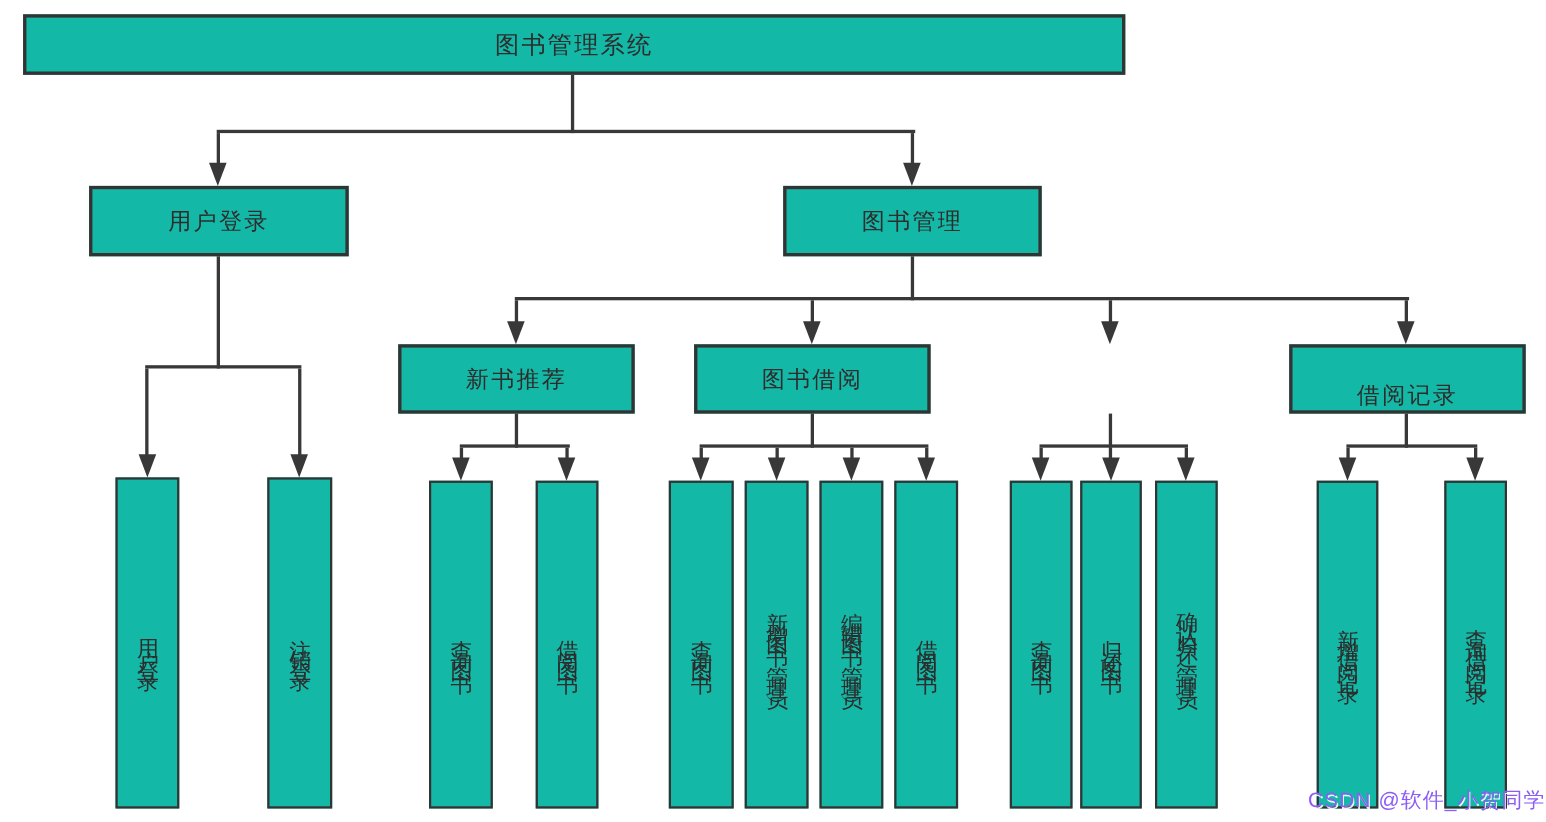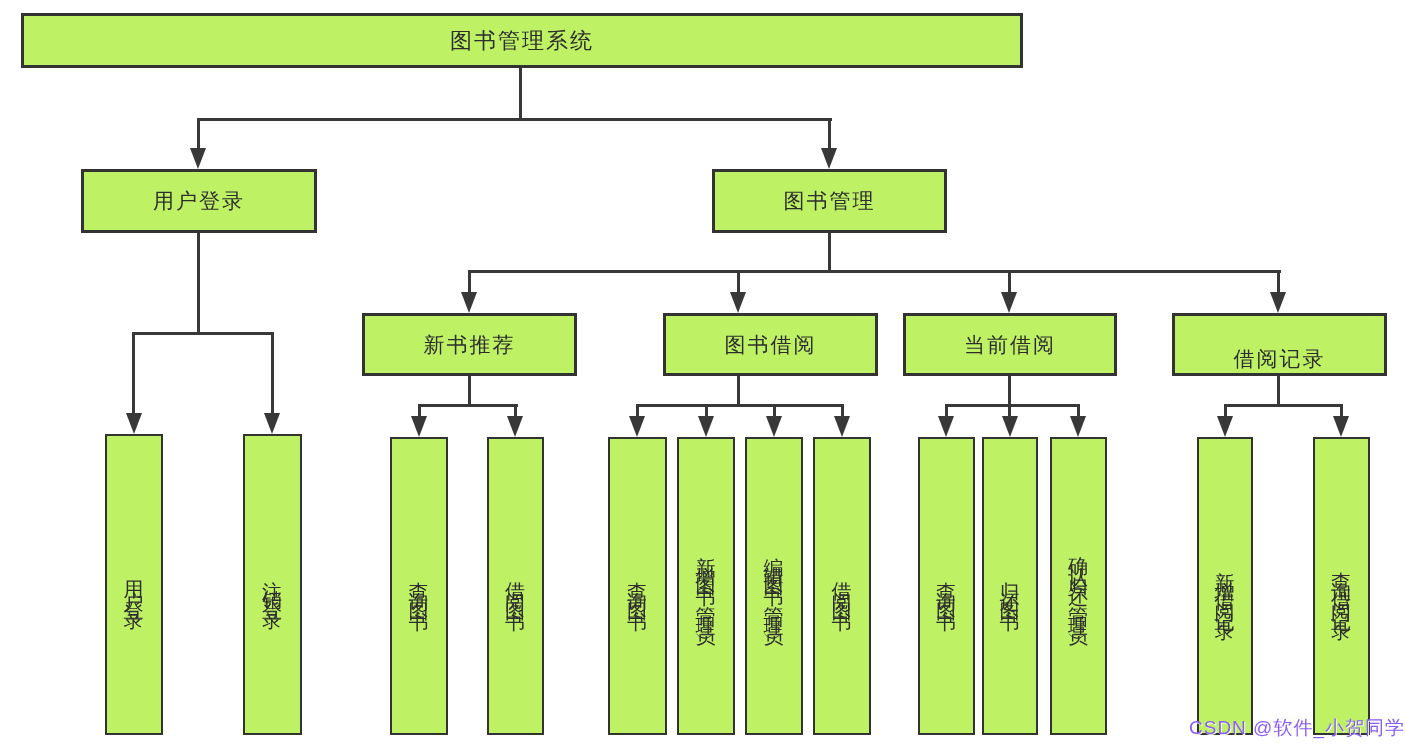--- a/index.html
+++ b/index.html
@@ -8,21 +8,21 @@
     width: 1405px;
     height: 747px;
     background: #ffffff;
     font-family: "Liberation Sans", sans-serif;
     overflow: hidden;
   }
   .node {
     position: absolute;
     box-sizing: border-box;
     border: 3px solid #333333;
-    background: #bef264;
+    background: #14b8a6;
     display: flex;
     align-items: center;
     justify-content: center;
     color: #2d2d2d;
   }
   .node.hlabel { font-size: 21px; letter-spacing: 2px; white-space: nowrap; }
   .node.root-box { font-size: 22px; }
   .node.leaf { border-width: 2px; }
   .leaf .vtext {
     writing-mode: vertical-rl;
@@ -64,25 +64,22 @@
   <div class="node hlabel" style="left:81px; top:169px; width:236px; height:64px;">
     <span>用户登录</span>
   </div>
   <div class="node hlabel" style="left:362px; top:313px; width:215px; height:63px;">
     <span>新书推荐</span>
   </div>
 
   <div class="node hlabel" style="left:712px; top:169px; width:235px; height:64px;">
     <span>图书管理</span>
   </div>
-  <div class="node hlabel" style="left:631px; top:313px; width:215px; height:63px;margin-left:32px;">
+  <div class="node hlabel" style="left:631px; top:313px; width:215px; height:63px;">
     <span>图书借阅</span>
-  </div>
-  <div class="node hlabel" style="left:903px; top:313px; width:214px; height:63px;">
-    <span>当前借阅</span>
   </div>
   <div class="node hlabel" style="left:1172px; top:313px; width:215px; height:63px;align-items:flex-end;">
     <span>借阅记录</span>
   </div>
 
   <div class="node leaf" style="left:105px; top:434px; width:58px; height:301px;">
     <span class="vtext">用户登录</span>
   </div>
   <div class="node leaf" style="left:243px; top:434px; width:59px; height:301px;">
     <span class="vtext">注销登录</span>

